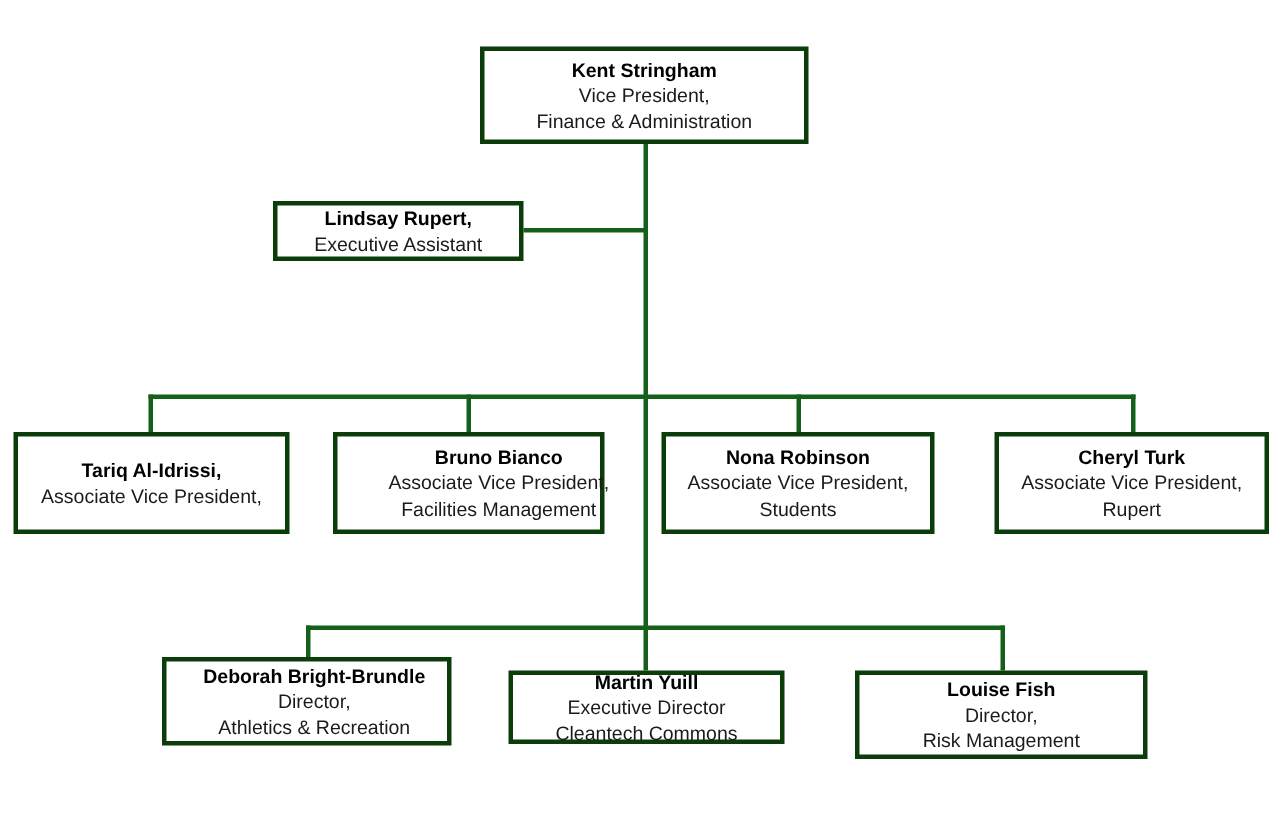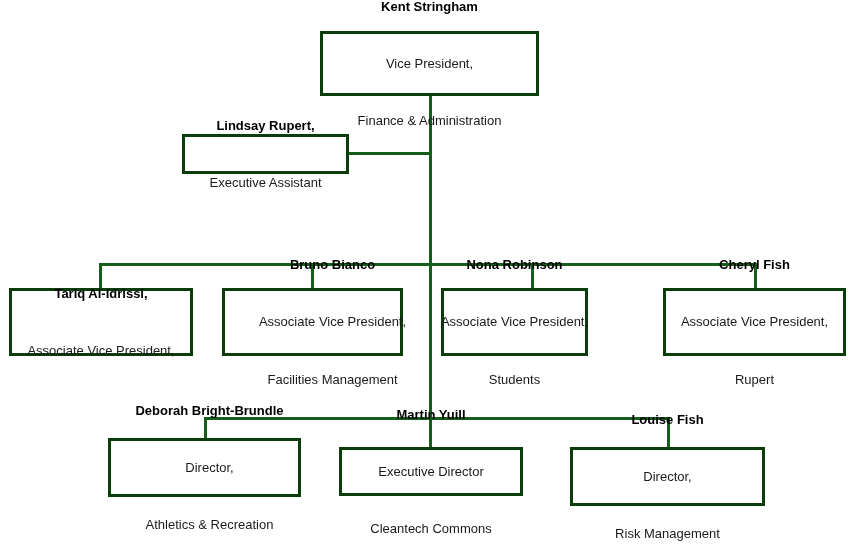--- a/index.html
+++ b/index.html
@@ -34,21 +34,20 @@
     border: 3px solid #0b3d0b;
     background: #ffffff;
     display: flex;
     flex-direction: column;
     align-items: center;
     justify-content: center;
     text-align: center;
     color: #000000;
     line-height: 1.32;
     padding: 3px 6px;
-    gap: 40px;
   }
   .node .nm {
     font-size: 13px;
     font-weight: bold;
     color: #000000;
     white-space: nowrap;
   }
   .node .ln {
     font-size: 13px;
     font-weight: normal;
@@ -90,28 +89,28 @@
     <div class="nm">Tariq Al-Idrissi,</div>
     <div class="ln">Associate Vice President,</div>
   </div>
 
   <div class="node" style="left:222px; top:288px; width:181px; height:68px;padding-left:46px;">
     <div class="nm">Bruno Bianco</div>
     <div class="ln">Associate Vice President,</div>
     <div class="ln">Facilities Management</div>
   </div>
 
-  <div class="node" style="left:441px; top:288px; width:147px; height:68px;">
+  <div class="node" style="left:441px; top:288px; width:182px; height:68px;">
     <div class="nm">Nona Robinson</div>
     <div class="ln">Associate Vice President,</div>
     <div class="ln">Students</div>
   </div>
 
   <div class="node" style="left:663px; top:288px; width:183px; height:68px;">
-    <div class="nm">Cheryl Fish</div>
+    <div class="nm">Cheryl Turk</div>
     <div class="ln">Associate Vice President,</div>
     <div class="ln">Rupert</div>
   </div>
 
   <div class="node" style="left:108px; top:438px; width:193px; height:59px;padding-left:16px;">
     <div class="nm">Deborah Bright-Brundle</div>
     <div class="ln">Director,</div>
     <div class="ln">Athletics &amp; Recreation</div>
   </div>
 

